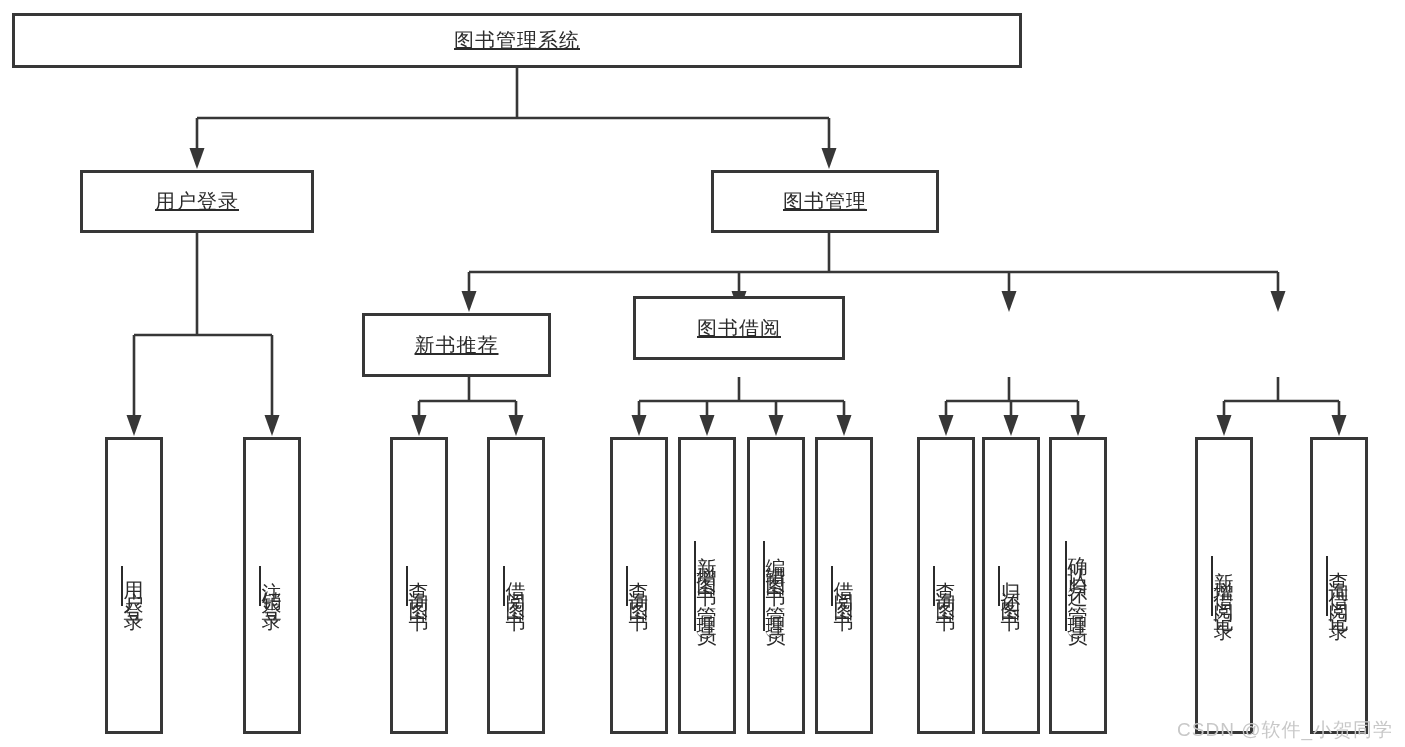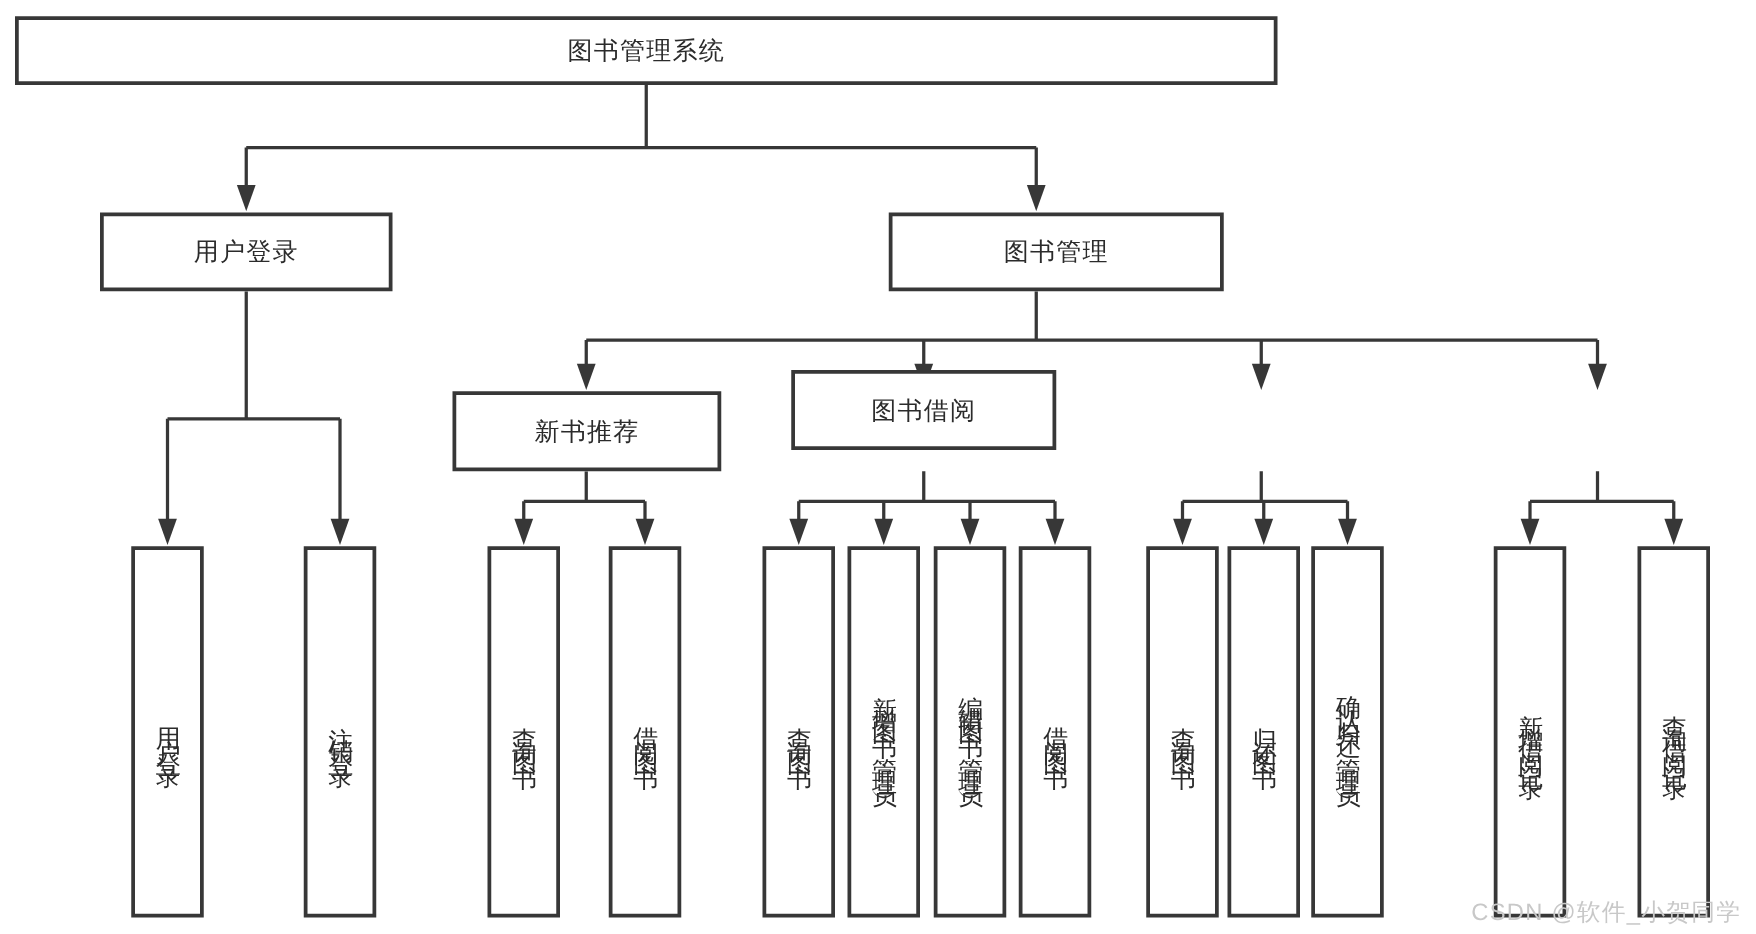--- a/index.html
+++ b/index.html
@@ -35,20 +35,21 @@
     stroke:none;
   }
   .box{
     position:absolute;
     border:3px solid var(--box_border);
     background:var(--box_fill);
     display:flex;
     align-items:center;
     justify-content:center;
     color:var(--text);
+    text-decoration:underline;
   }
   .box.h .lbl{
     font-size:20px;
     letter-spacing:1px;
     white-space:nowrap;
   }
   .box.v .lbl{
     writing-mode:vertical-rl;
     font-size:20px;
     letter-spacing:10px;
@@ -120,25 +121,25 @@
     </g>
   </svg>
 
   <div class="box h" style="left:12px;top:13px;width:1010px;height:55px">
     <span class="lbl">图书管理系统</span>
   </div>
 
   <div class="box h" style="left:80px;top:170px;width:234px;height:63px">
     <span class="lbl">用户登录</span>
   </div>
-  <div class="box h" style="left:711px;top:170px;width:268px;height:63px">
+  <div class="box h" style="left:711px;top:170px;width:228px;height:63px">
     <span class="lbl">图书管理</span>
   </div>
 
-  <div class="box h" style="left:362px;top:313px;width:215px;height:64px">
+  <div class="box h" style="left:362px;top:313px;width:189px;height:64px">
     <span class="lbl">新书推荐</span>
   </div>
   <div class="box h" style="left:633px;top:296px;width:212px;height:64px">
     <span class="lbl">图书借阅</span>
   </div>
 
   <div class="box v" style="left:105px;top:437px;width:58px;height:297px">
     <span class="lbl">用户登录</span>
   </div>
   <div class="box v" style="left:243px;top:437px;width:58px;height:297px">

